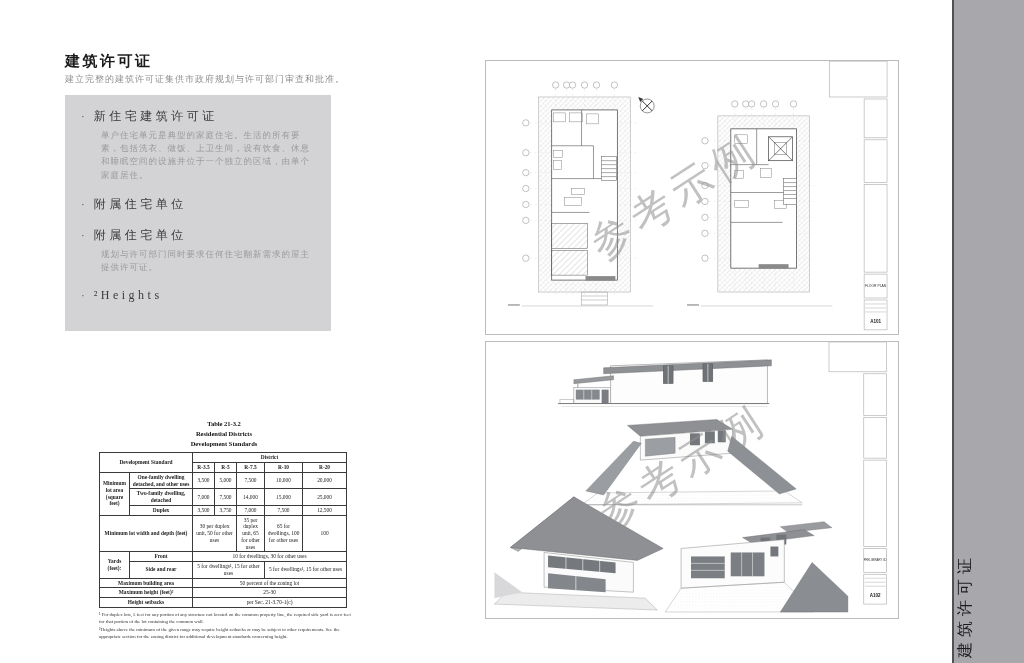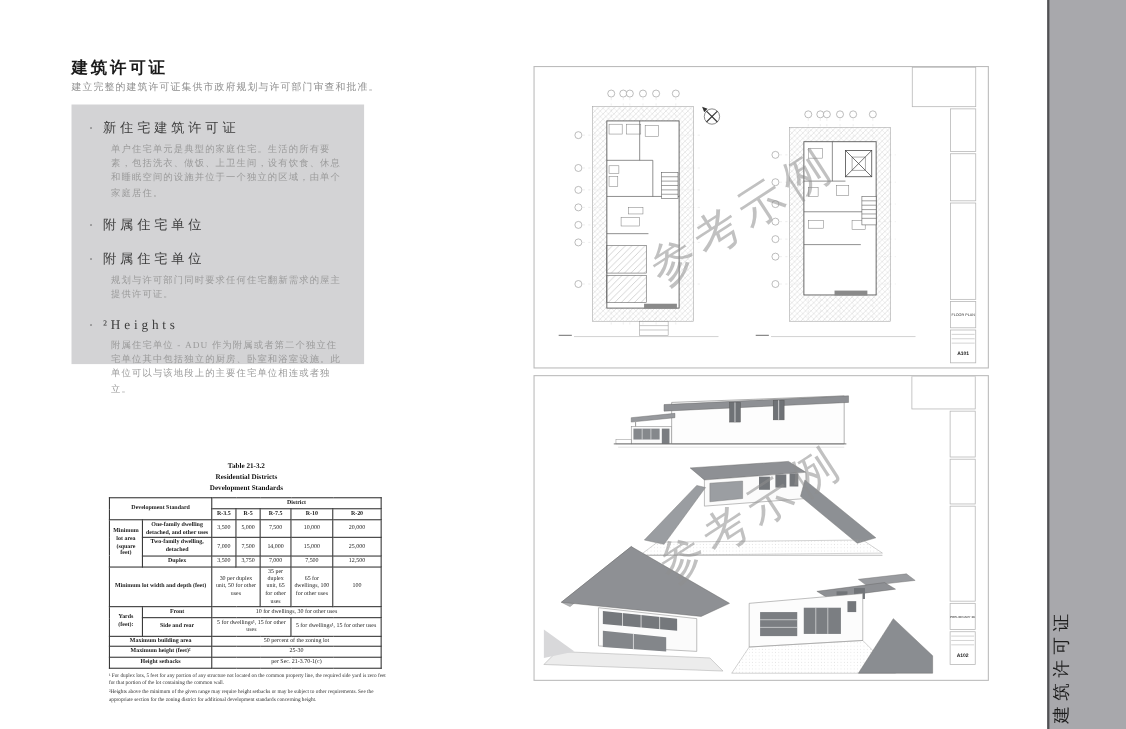--- a/index.html
+++ b/index.html
@@ -66,21 +66,20 @@
         <span class="bullet">·</span>
         <span>附属住宅单位</span>
       </div>
       <div class="pb">规划与许可部门同时要求任何住宅翻新需求的屋主提供许可证。</div>
     </div>
     <div class="permit-item">
       <div class="ph">
         <span class="bullet">·</span>
         <span>²Heights</span>
       </div>
-      <div class="pb">附属住宅单位 - ADU 作为附属或者第二个独立住宅单位其中包括独立的厨房、卧室和浴室设施。此单位可以与该地段上的主要住宅单位相连或者独立。</div>
     </div>
   </div>
 
   <div class="table-block">
     <div class="tbl-title">
       <div>Table 21-3.2</div>
       <div>Residential Districts</div>
       <div>Development Standards</div>
     </div>
     <table class="dev">

